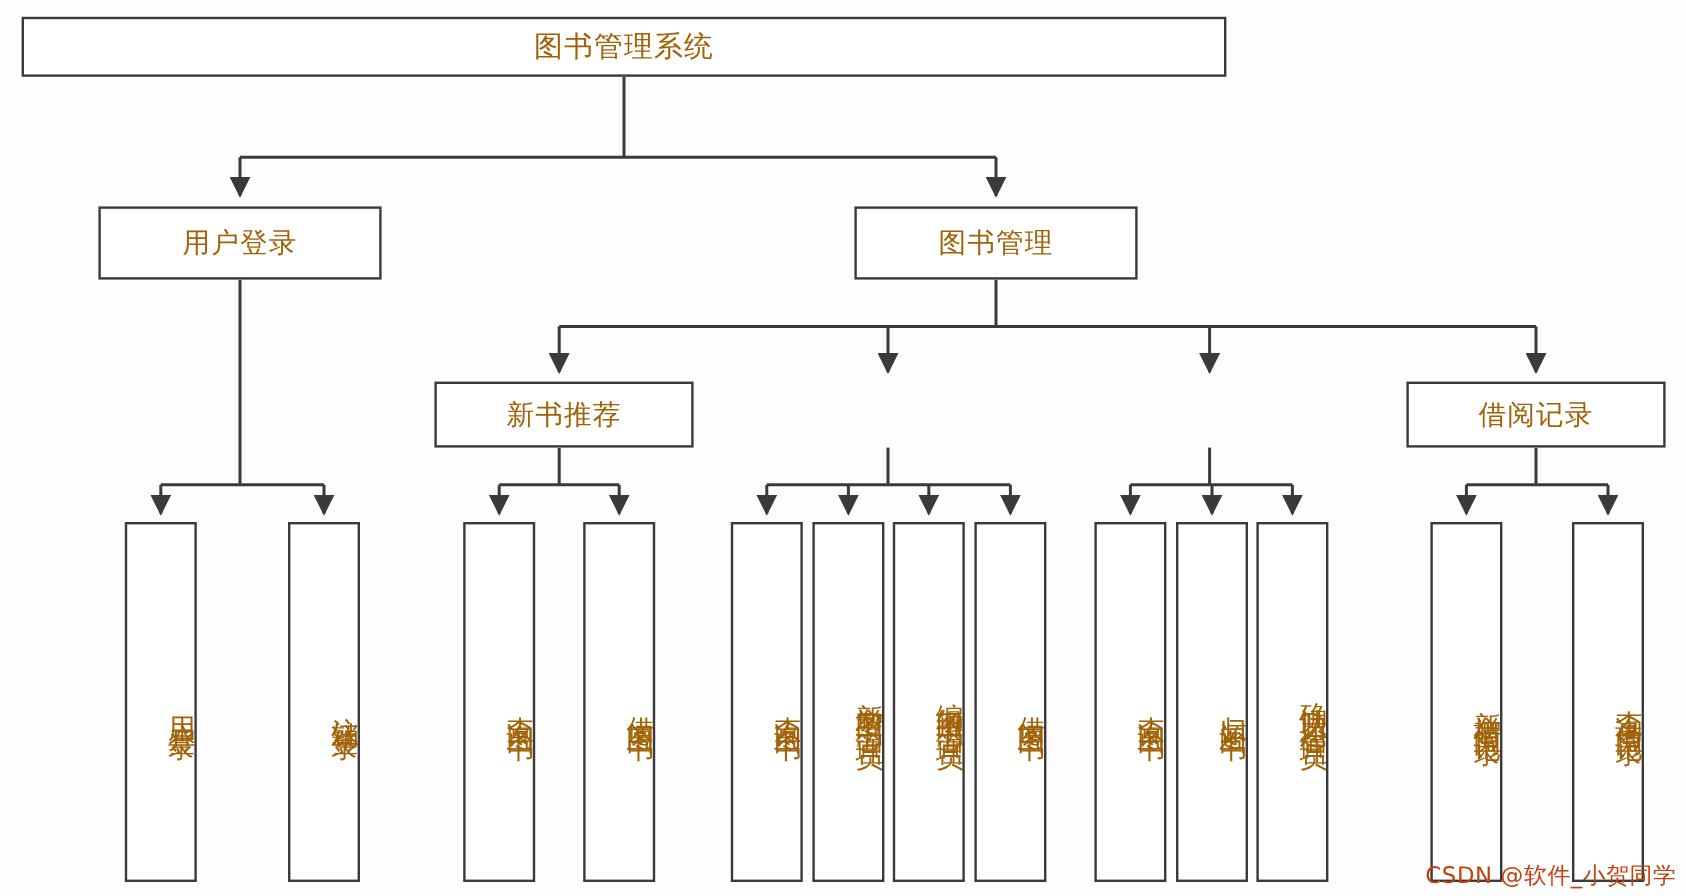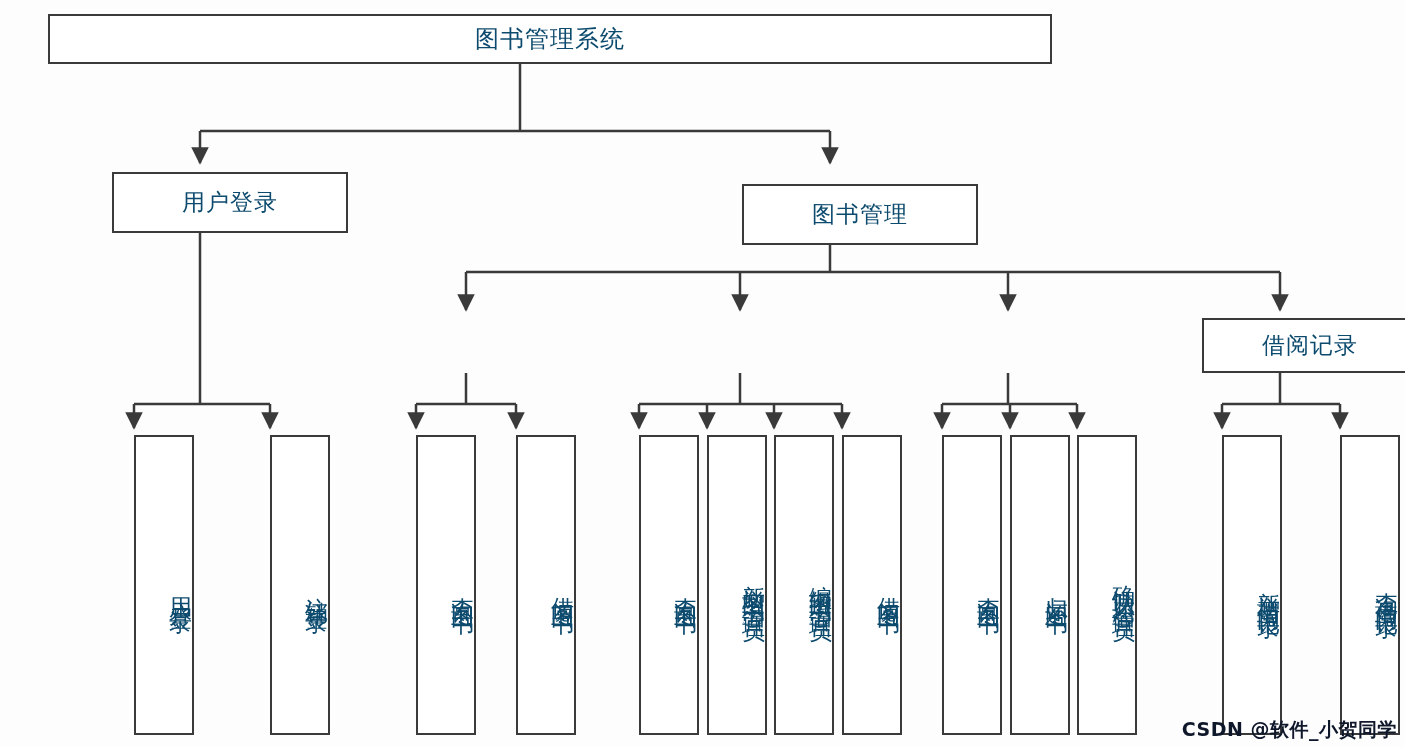--- a/index.html
+++ b/index.html
@@ -21,22 +21,21 @@
     pointer-events:none;
   }
   .node{
     position:absolute;
     box-sizing:border-box;
     background:#ffffff;
     border:2.5px solid #3a3a3a;
     display:flex;
     align-items:center;
     justify-content:center;
-    color:#0c4a6e;
-    margin-left:30px;
+    color:#a16207;
   }
   .node.h{
     font-size:23px;
     letter-spacing:1px;
   }
   .node.v{
     writing-mode:vertical-rl;
     text-orientation:upright;
     font-size:23px;
     letter-spacing:5px;
@@ -49,24 +48,23 @@
     writing-mode:vertical-rl;
     text-orientation:upright;
     white-space:nowrap;
   }
   #title-node{ font-size:24px; }
   .watermark{
     position:absolute;
     right:8px;
     bottom:4px;
     font-size:19px;
-    color:#0f172a;
+    color:#c2410c;
     letter-spacing:0.5px;
     white-space:nowrap;
-    font-weight:bold;
   }
 </style>
 </head>
 <body>
 
 <div id="canvas">
 
   <svg id="wires" viewBox="0 0 1405 747">
     <defs>
       <marker id="arrow" viewBox="0 0 10 10" refX="9" refY="5" markerWidth="7" markerHeight="7" orient="auto-start-reverse">
@@ -118,24 +116,27 @@
   </svg>
 
   <div class="node h" id="title-node" style="left:18px;top:14px;width:1004px;height:50px;">
     <span>图书管理系统</span>
   </div>
 
   <div class="node h" style="left:82px;top:172px;width:236px;height:61px;">
     <span>用户登录</span>
   </div>
 
-  <div class="node h" style="left:712px;top:184px;width:236px;height:61px;">
+  <div class="node h" style="left:712px;top:172px;width:236px;height:61px;">
     <span>图书管理</span>
   </div>
 
+  <div class="node h" style="left:362px;top:318px;width:216px;height:55px;">
+    <span>新书推荐</span>
+  </div>
 
 
 
   <div class="node h" style="left:1172px;top:318px;width:216px;height:55px;">
     <span>借阅记录</span>
   </div>
 
   <div class="node v" style="left:104px;top:435px;width:60px;height:300px;">
     <span>用户登录</span>
   </div>

